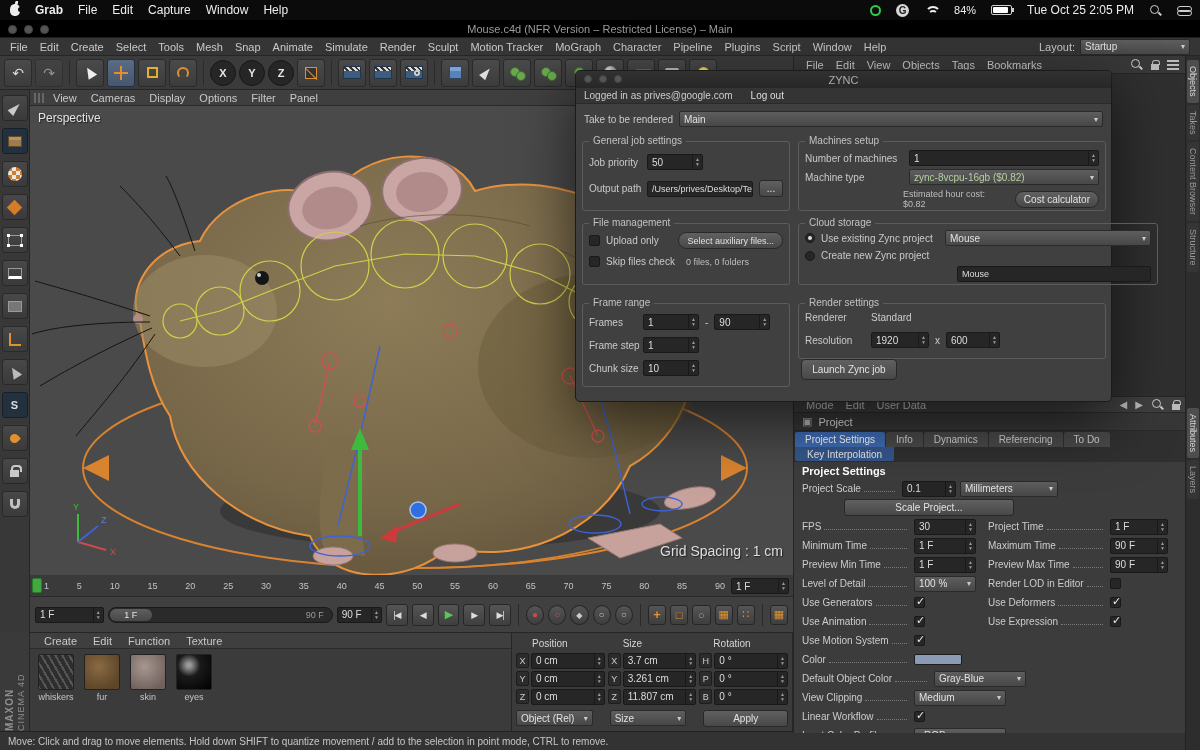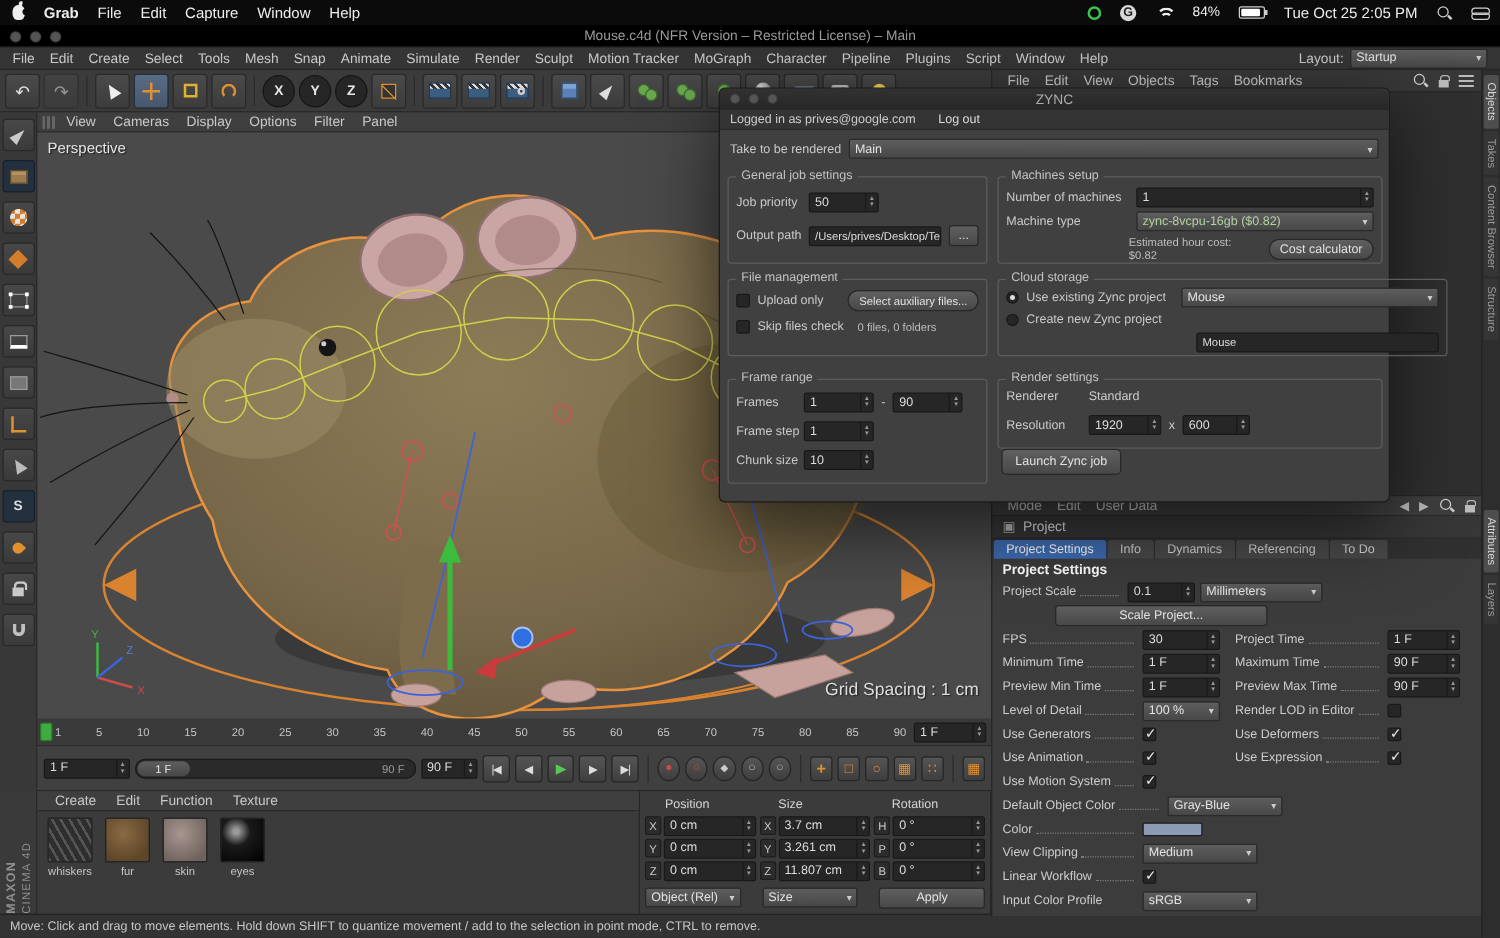--- a/index.html
+++ b/index.html
@@ -749,20 +749,23 @@
         <span class="gearglyph">▣</span>
         <span>Project</span>
       </div>
       <div class="tabs">
         <span class="tab active">Project Settings</span>
         <span class="tab">Info</span>
         <span class="tab">Dynamics</span>
         <span class="tab">Referencing</span>
         <span class="tab">To Do</span>
       </div>
+      <div class="subtabs">
+        <span class="subtab">Key Interpolation</span>
+      </div>
       <div class="sectionhead">Project Settings</div>
 
       <div class="ar">
         <span class="l1" style="width:96px">
             <span>Project Scale</span>
             <span class="dots"></span>
           </span>
         <span class="spin c1" style="width:54px">
             <span class="v">0.1</span>
             <span class="st"></span>
@@ -873,34 +876,34 @@
       <div class="ar">
         <span class="l1">
             <span>Use Motion System</span>
             <span class="dots"></span>
           </span>
         <span class="c1 f">
             <span class="cb on"></span>
           </span>
       </div>
       <div class="ar">
+        <span class="l1">
+            <span>Color</span>
+            <span class="dots"></span>
+          </span>
+        <span class="swatch" style="background: rgb(139, 155, 180);"></span>
+      </div>
+      <div class="ar">
         <span class="l1" style="width:128px">
             <span>Default Object Color</span>
             <span class="dots"></span>
           </span>
         <span class="dd" style="width:92px">
             <span class="v">Gray-Blue</span>
           </span>
-      </div>
-      <div class="ar">
-        <span class="l1">
-            <span>Color</span>
-            <span class="dots"></span>
-          </span>
-        <span class="swatch" style="background: rgb(139, 155, 180);"></span>
       </div>
       <div class="ar">
         <span class="l1">
             <span>View Clipping</span>
             <span class="dots"></span>
           </span>
         <span class="dd" style="width:92px">
             <span class="v">Medium</span>
           </span>
       </div>

